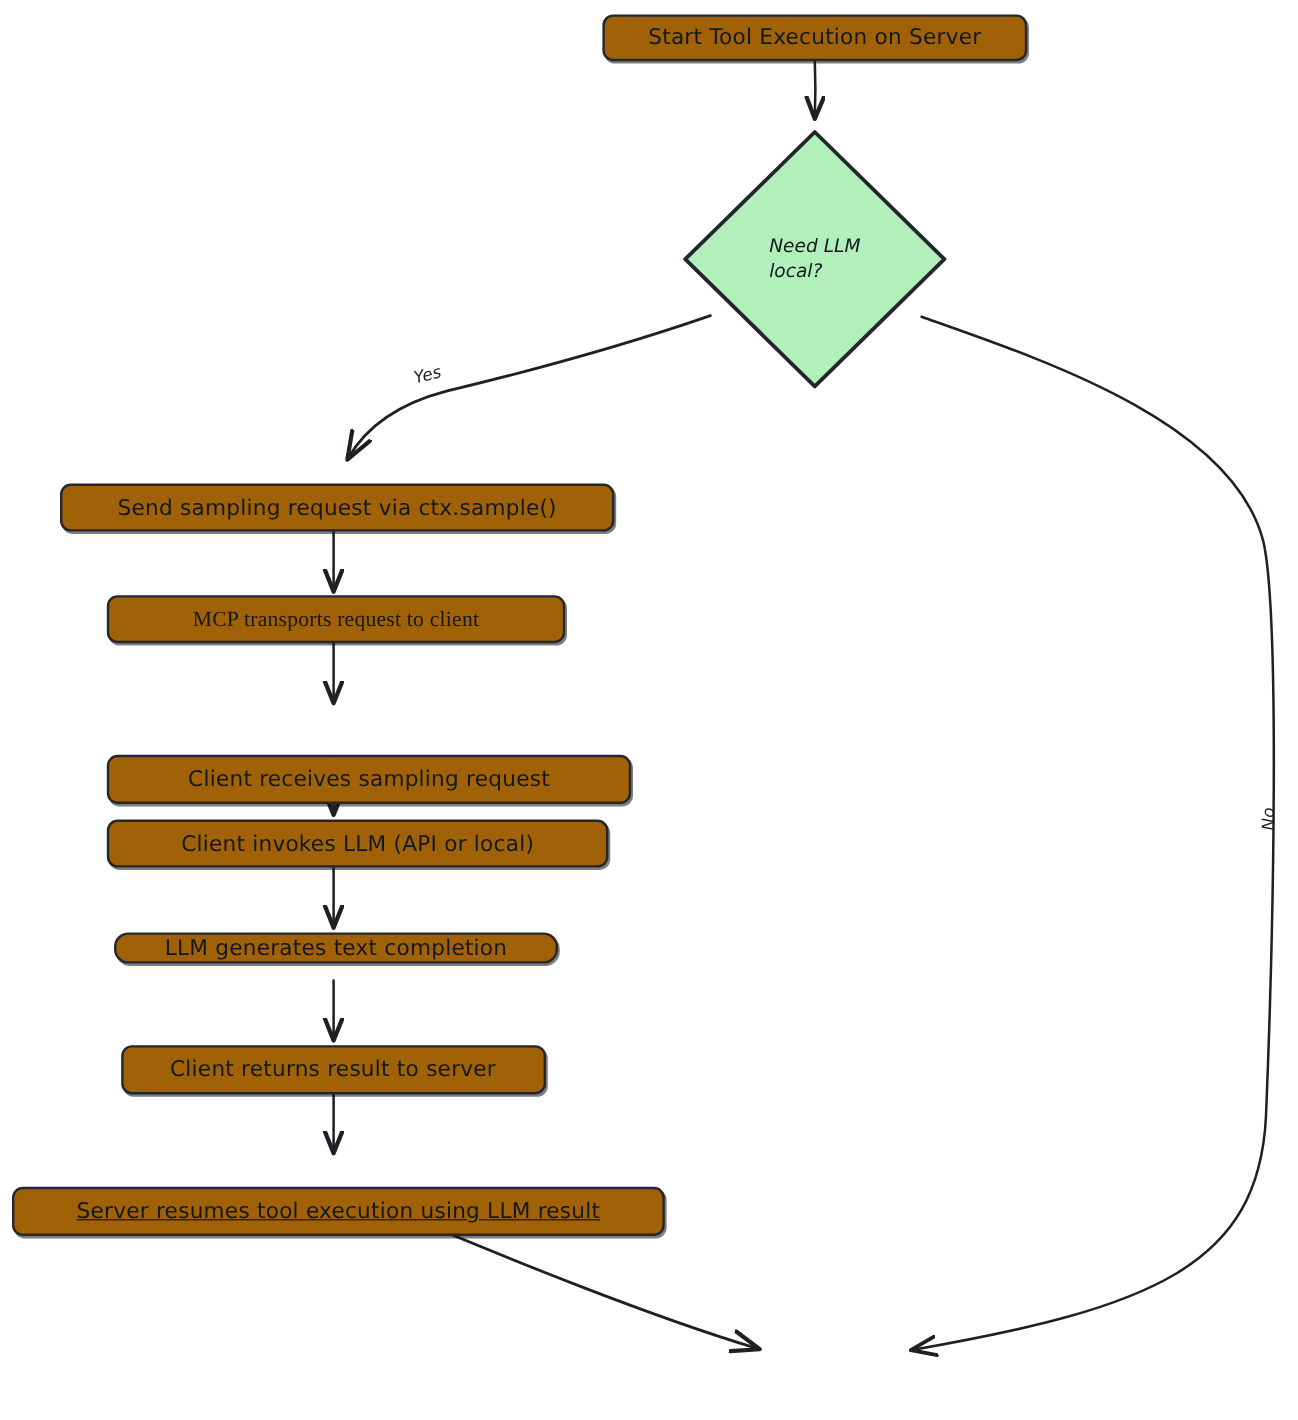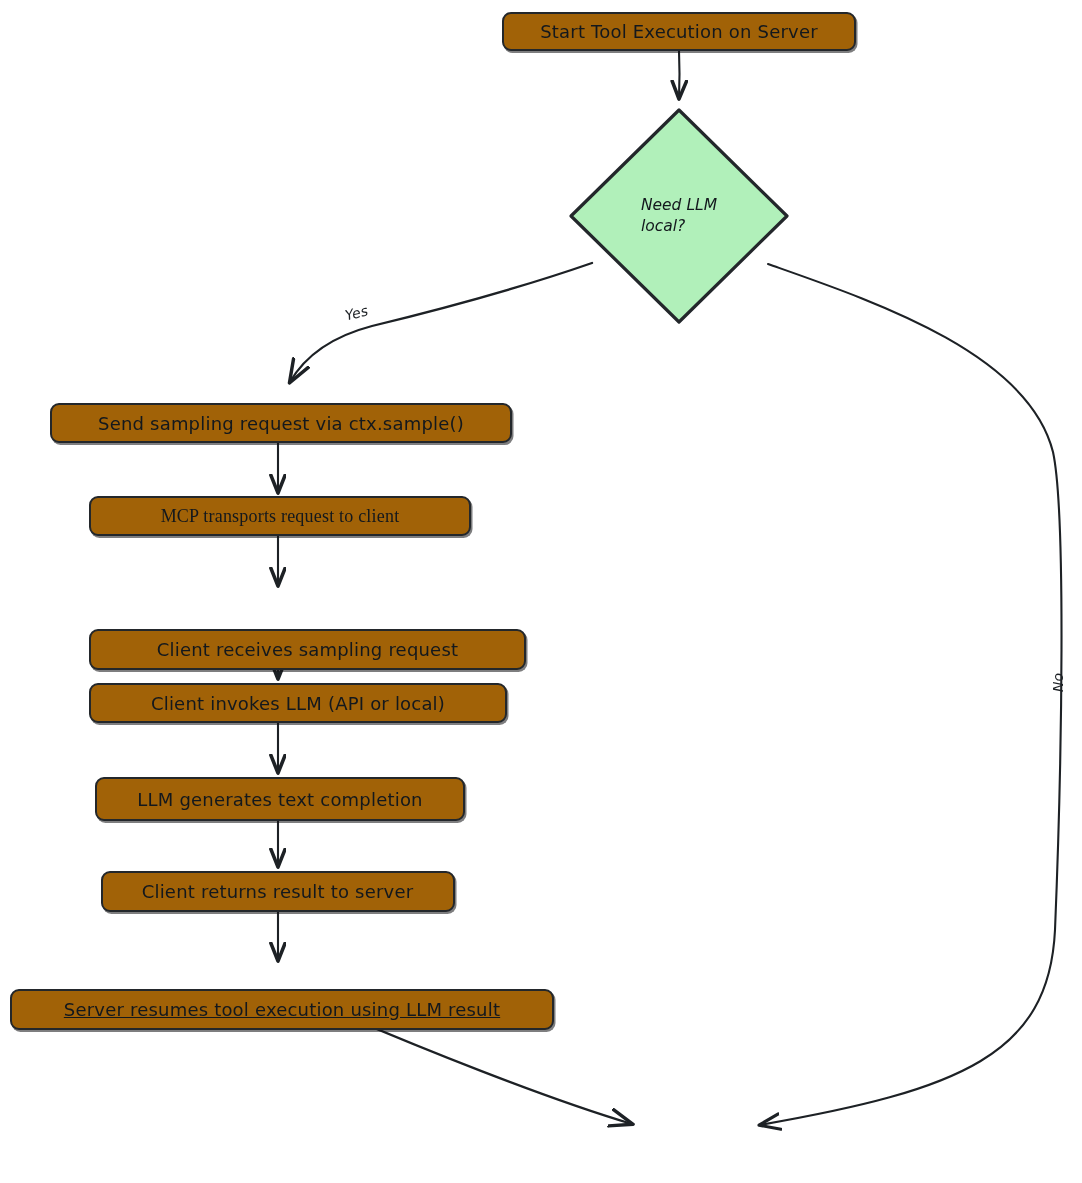--- a/index.html
+++ b/index.html
@@ -142,21 +142,21 @@
   </div>
 
   <div class="node proc" style="left:89px; top:589px; width:437px; height:41px;margin-top:40px;">
     <span>Client receives sampling request</span>
   </div>
 
   <div class="node proc" style="left:89px; top:683px; width:418px; height:40px;">
     <span>Client invokes LLM (API or local)</span>
   </div>
 
-  <div class="node proc" style="left:95px; top:777px; width:370px; height:44px;">
+  <div class="node proc" style="left:95px; top:777px; width:370px; height:26px;border-radius:12px;">
     <span>LLM generates text completion</span>
   </div>
 
   <div class="node proc" style="left:101px; top:871px; width:354px; height:41px;padding-left:13px;">
     <span>Client returns result to server</span>
   </div>
 
   <div class="node proc" style="left:10px; top:989px; width:544px; height:41px;text-decoration:underline;">
     <span>Server resumes tool execution using LLM result</span>
   </div>

